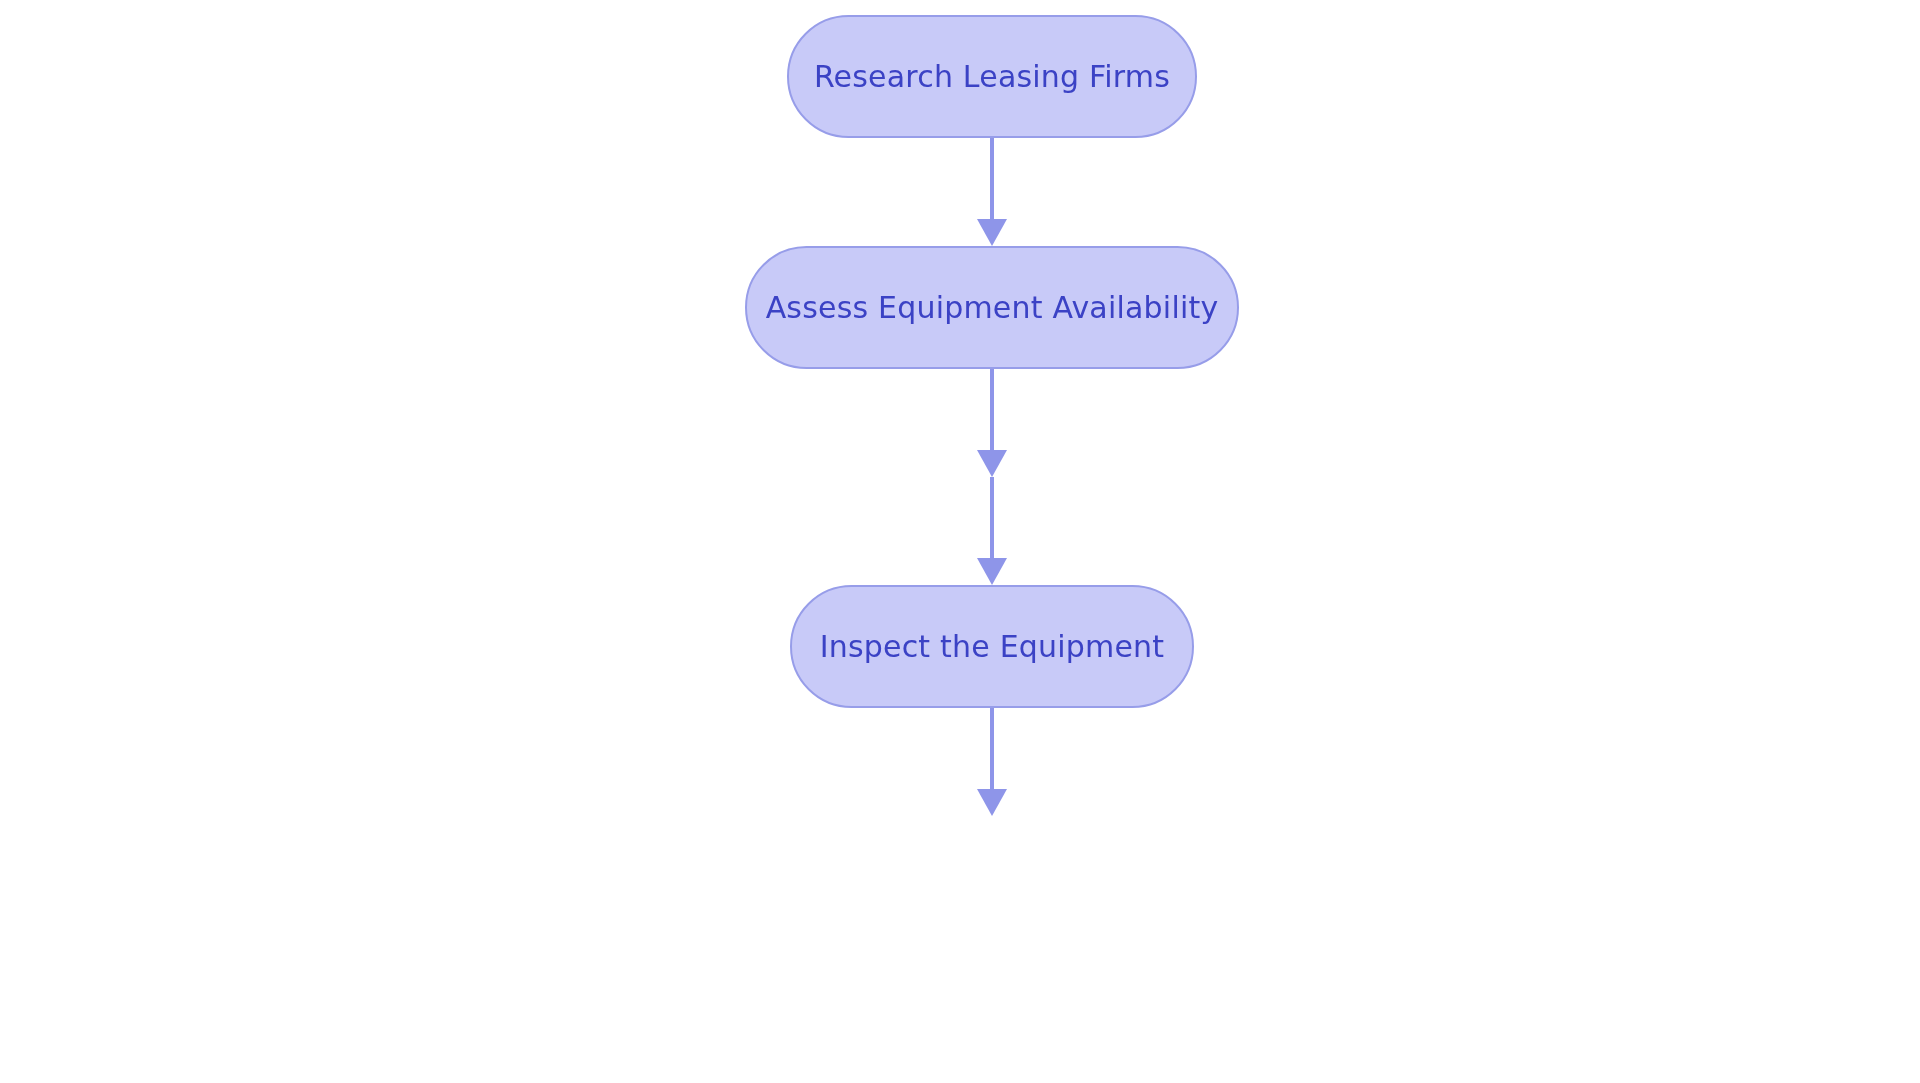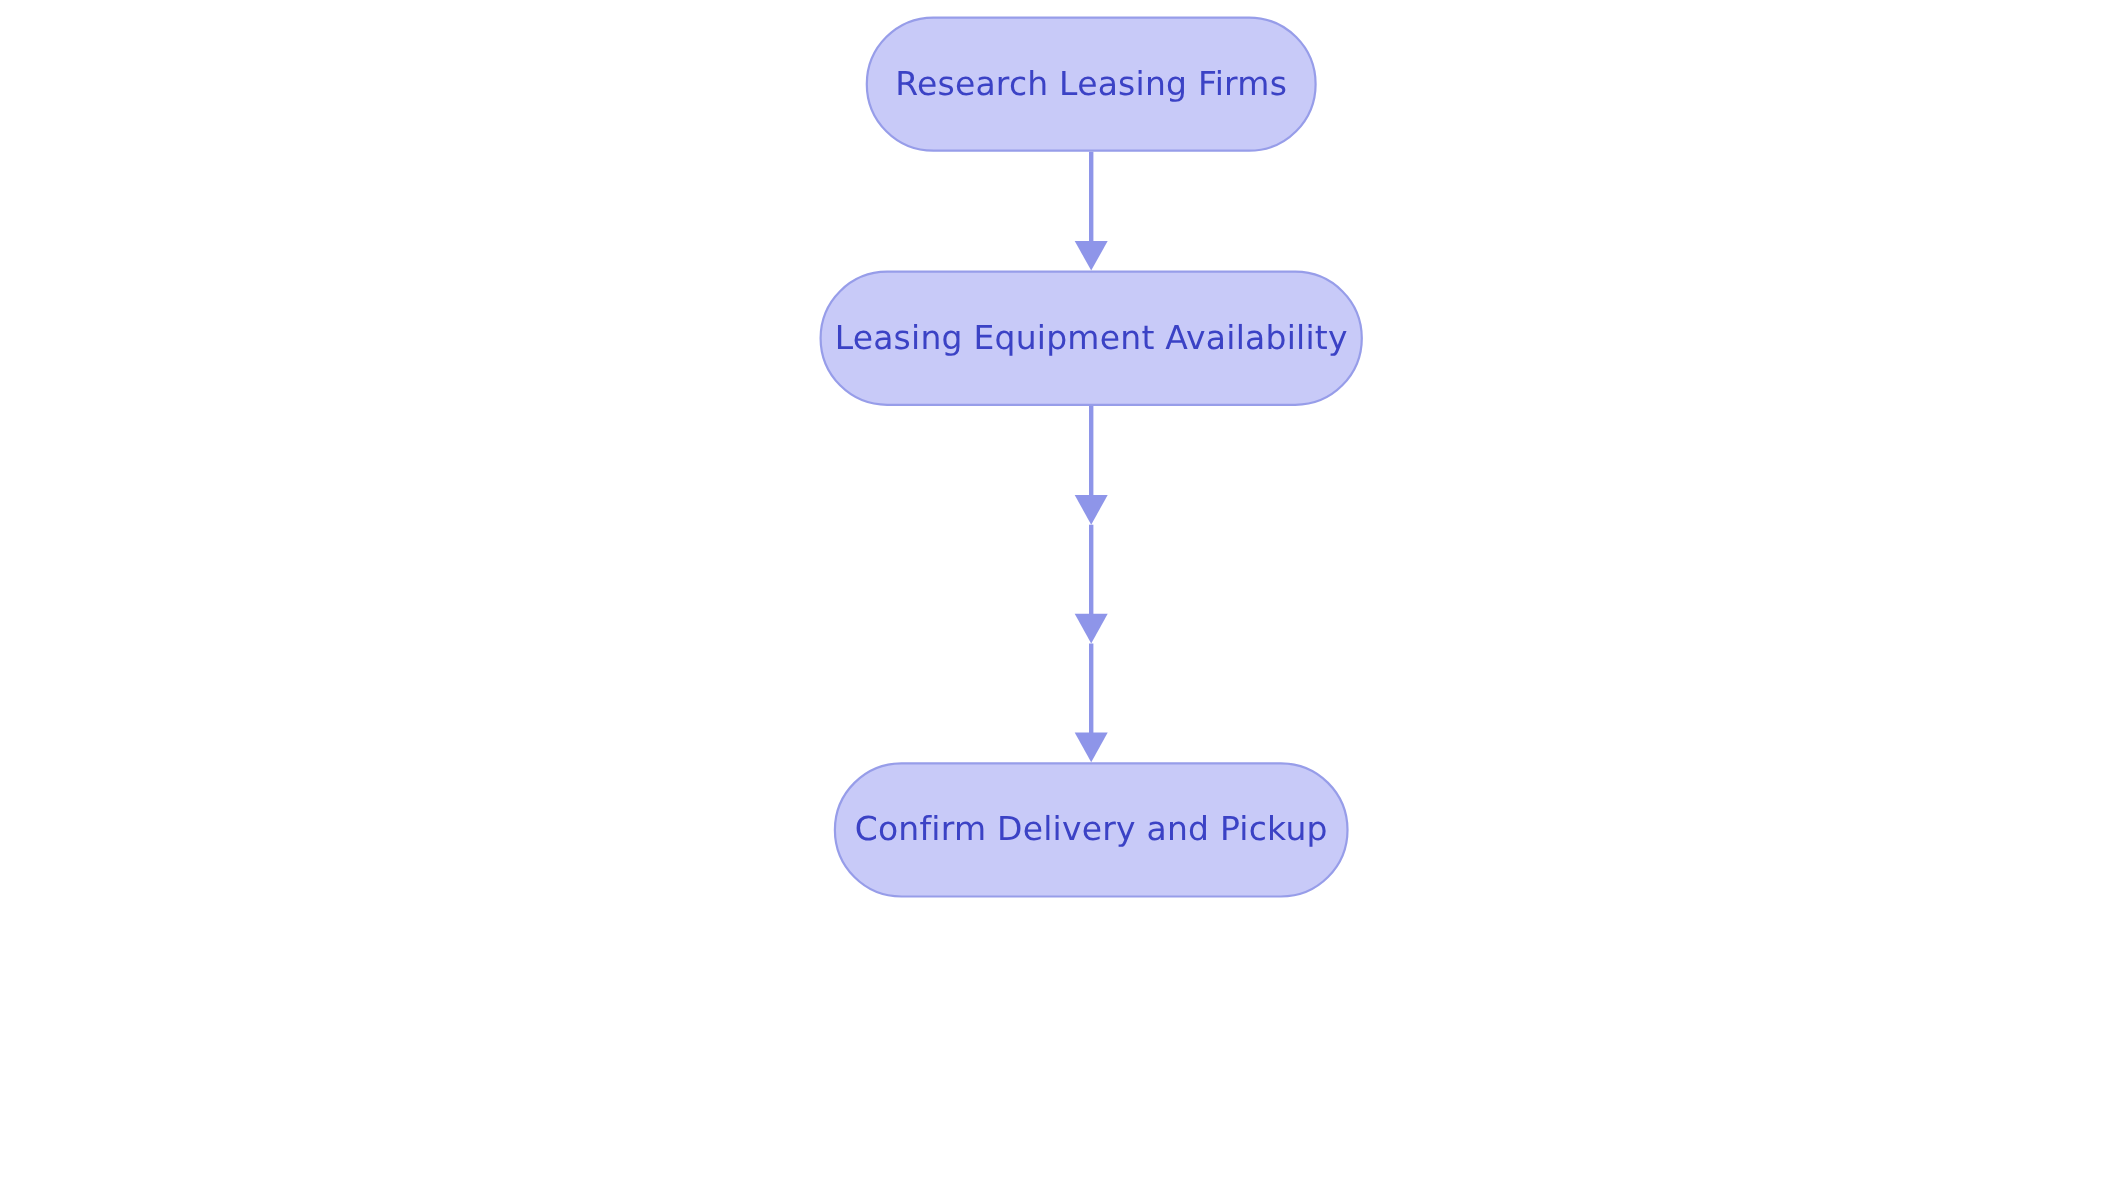--- a/index.html
+++ b/index.html
@@ -86,37 +86,37 @@
   <div class="flow-node n0">
     <span>Research Leasing Firms</span>
   </div>
 
   <div class="flow-arrow">
     <div class="shaft"></div>
     <div class="head"></div>
   </div>
 
   <div class="flow-node n1">
-    <span>Leasing Equipment Availability</span>
+    <span>Assess Equipment Availability</span>
   </div>
 
   <div class="flow-arrow">
     <div class="shaft"></div>
     <div class="head"></div>
   </div>
 
 
   <div class="flow-arrow">
     <div class="shaft"></div>
     <div class="head"></div>
   </div>
 
+  <div class="flow-node n3">
+    <span>Inspect the Equipment</span>
+  </div>
 
   <div class="flow-arrow">
     <div class="shaft"></div>
     <div class="head"></div>
   </div>
 
-  <div class="flow-node n4">
-    <span>Confirm Delivery and Pickup</span>
-  </div>
 
 </div>
 
 </body></html>

